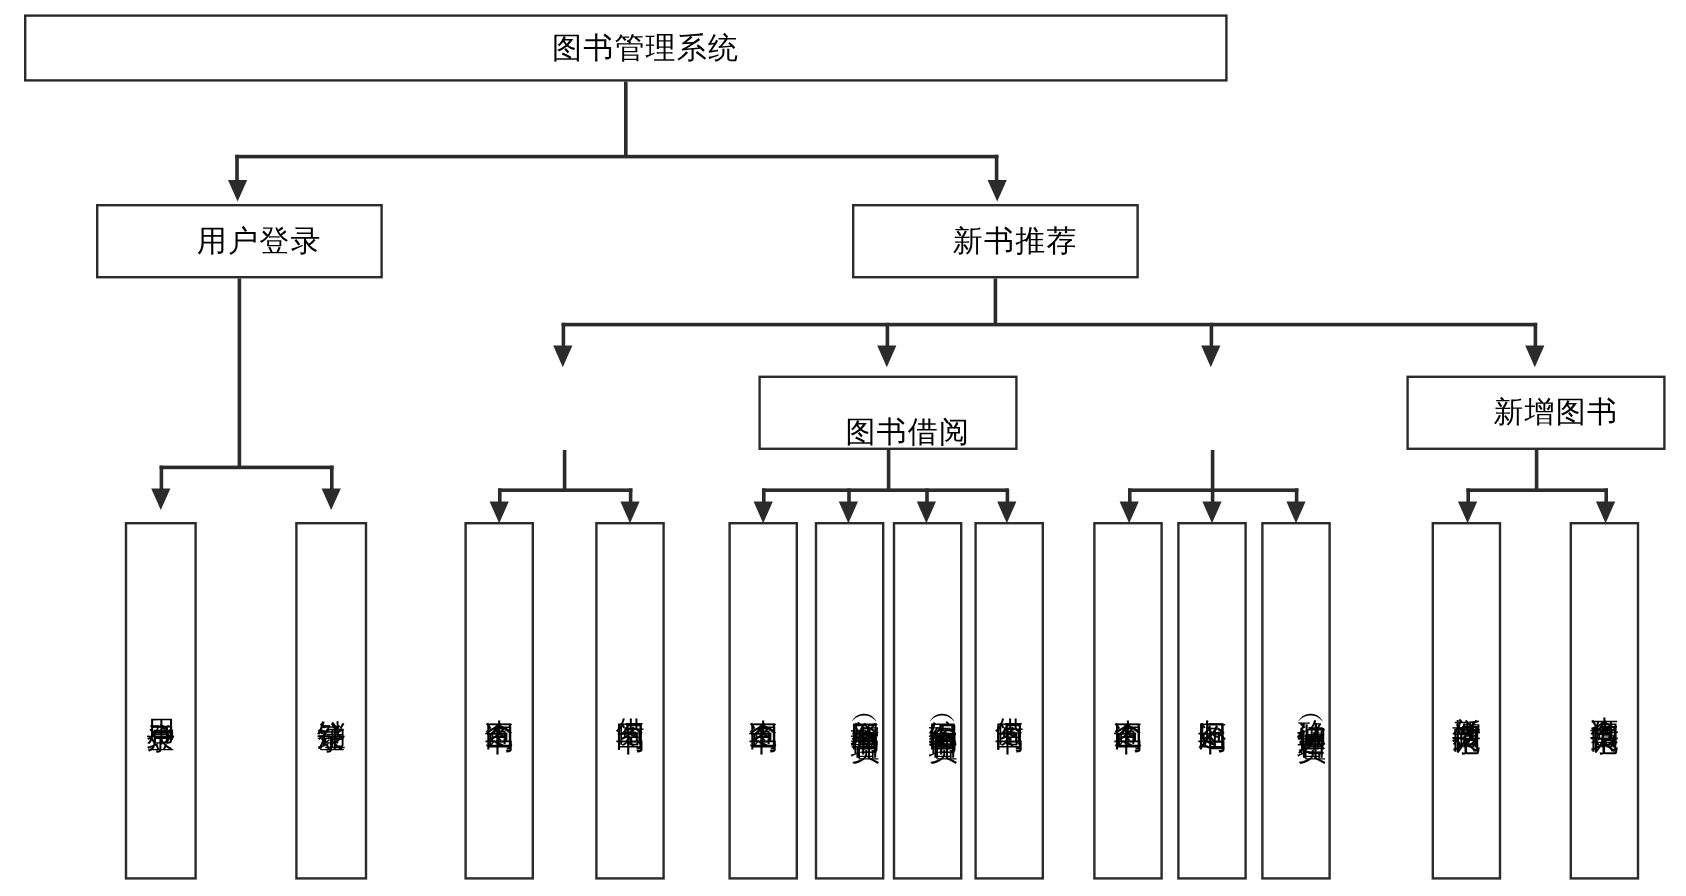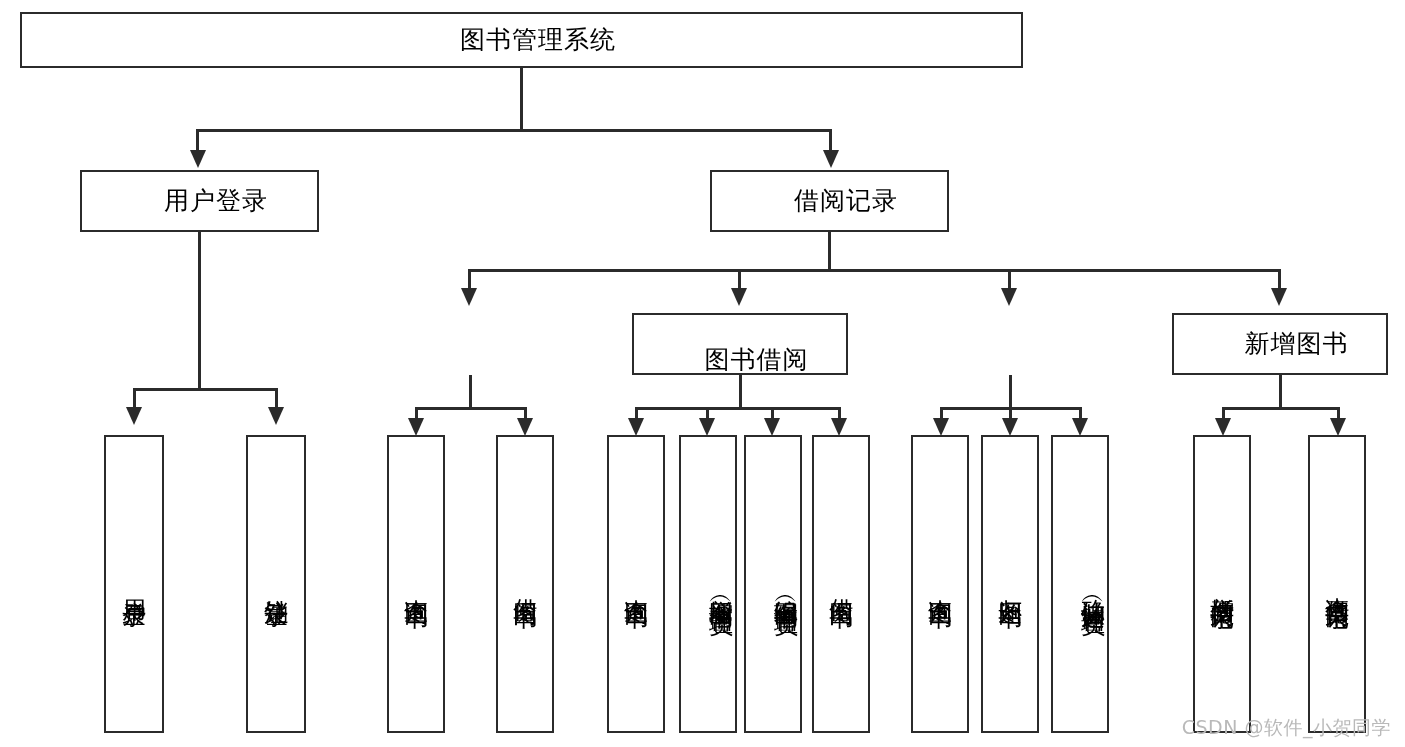--- a/index.html
+++ b/index.html
@@ -96,21 +96,21 @@
 
   <div class="seg v" style="left:196px; top:129px; width:3px; height:24px;"></div>
   <div class="arrow" style="left:190px; top:150px;"></div>
   <div class="seg v" style="left:829px; top:129px; width:3px; height:24px;"></div>
   <div class="arrow" style="left:823px; top:150px;"></div>
 
   <div class="node horiz" style="left:80px; top:170px; width:239px; height:62px;">
     <span class="node-label">用户登录</span>
   </div>
   <div class="node horiz" style="left:710px; top:170px; width:239px; height:62px;">
-    <span class="node-label">借阅记录</span>
+    <span class="node-label">新书推荐</span>
   </div>
 
   <div class="seg v" style="left:198px; top:232px; width:3px; height:158px;"></div>
   <div class="seg h" style="left:133px; top:388px; width:145px; height:3px;"></div>
   <div class="seg v" style="left:133px; top:388px; width:3px; height:22px;"></div>
   <div class="arrow" style="left:126px; top:407px;"></div>
   <div class="seg v" style="left:275px; top:388px; width:3px; height:22px;"></div>
   <div class="arrow" style="left:268px; top:407px;"></div>
 
   <div class="seg v" style="left:828px; top:232px; width:3px; height:39px;"></div>
@@ -202,15 +202,14 @@
     <span class="node-label">确认归还（管理员）</span>
   </div>
 
   <div class="node vert mid" style="left:1193px; top:435px; width:58px; height:298px;">
     <span class="node-label">新增借阅记录</span>
   </div>
   <div class="node vert mid" style="left:1308px; top:435px; width:58px; height:298px;">
     <span class="node-label">查询借阅记录</span>
   </div>
 
-  <div id="watermark">CSDN @软件_小贺同学</div>
 
 </div>
 
 </body></html>

